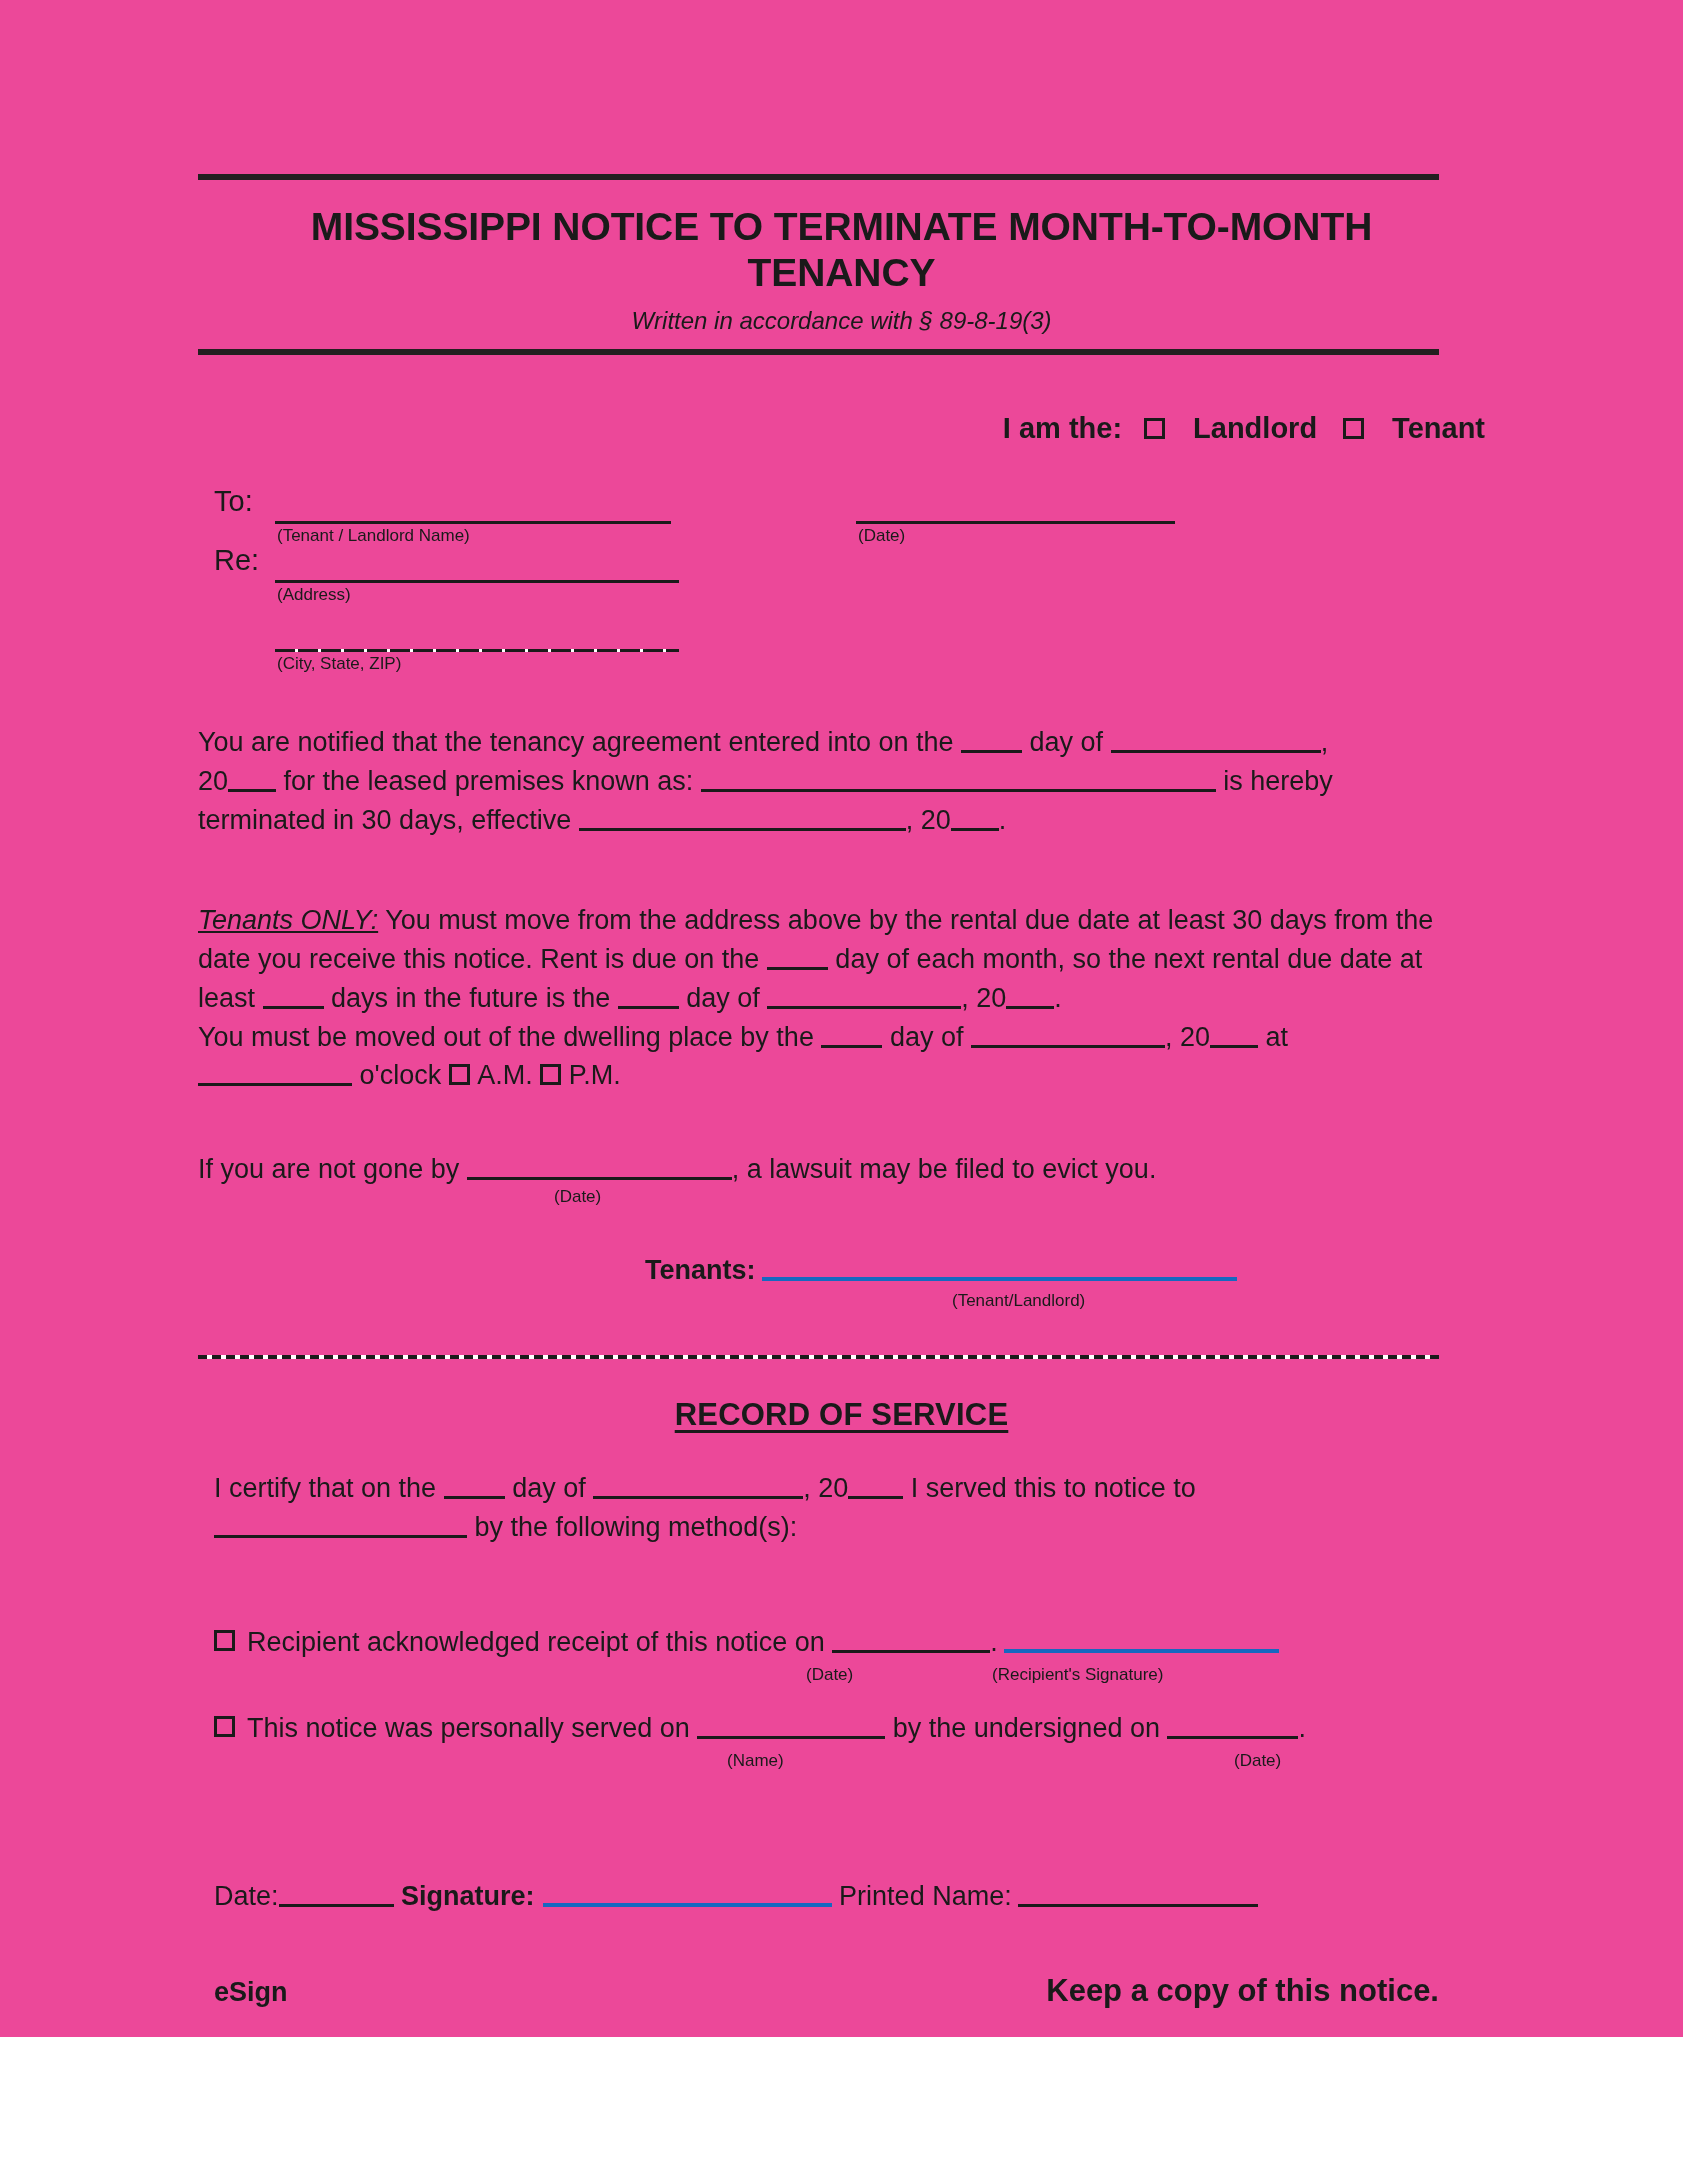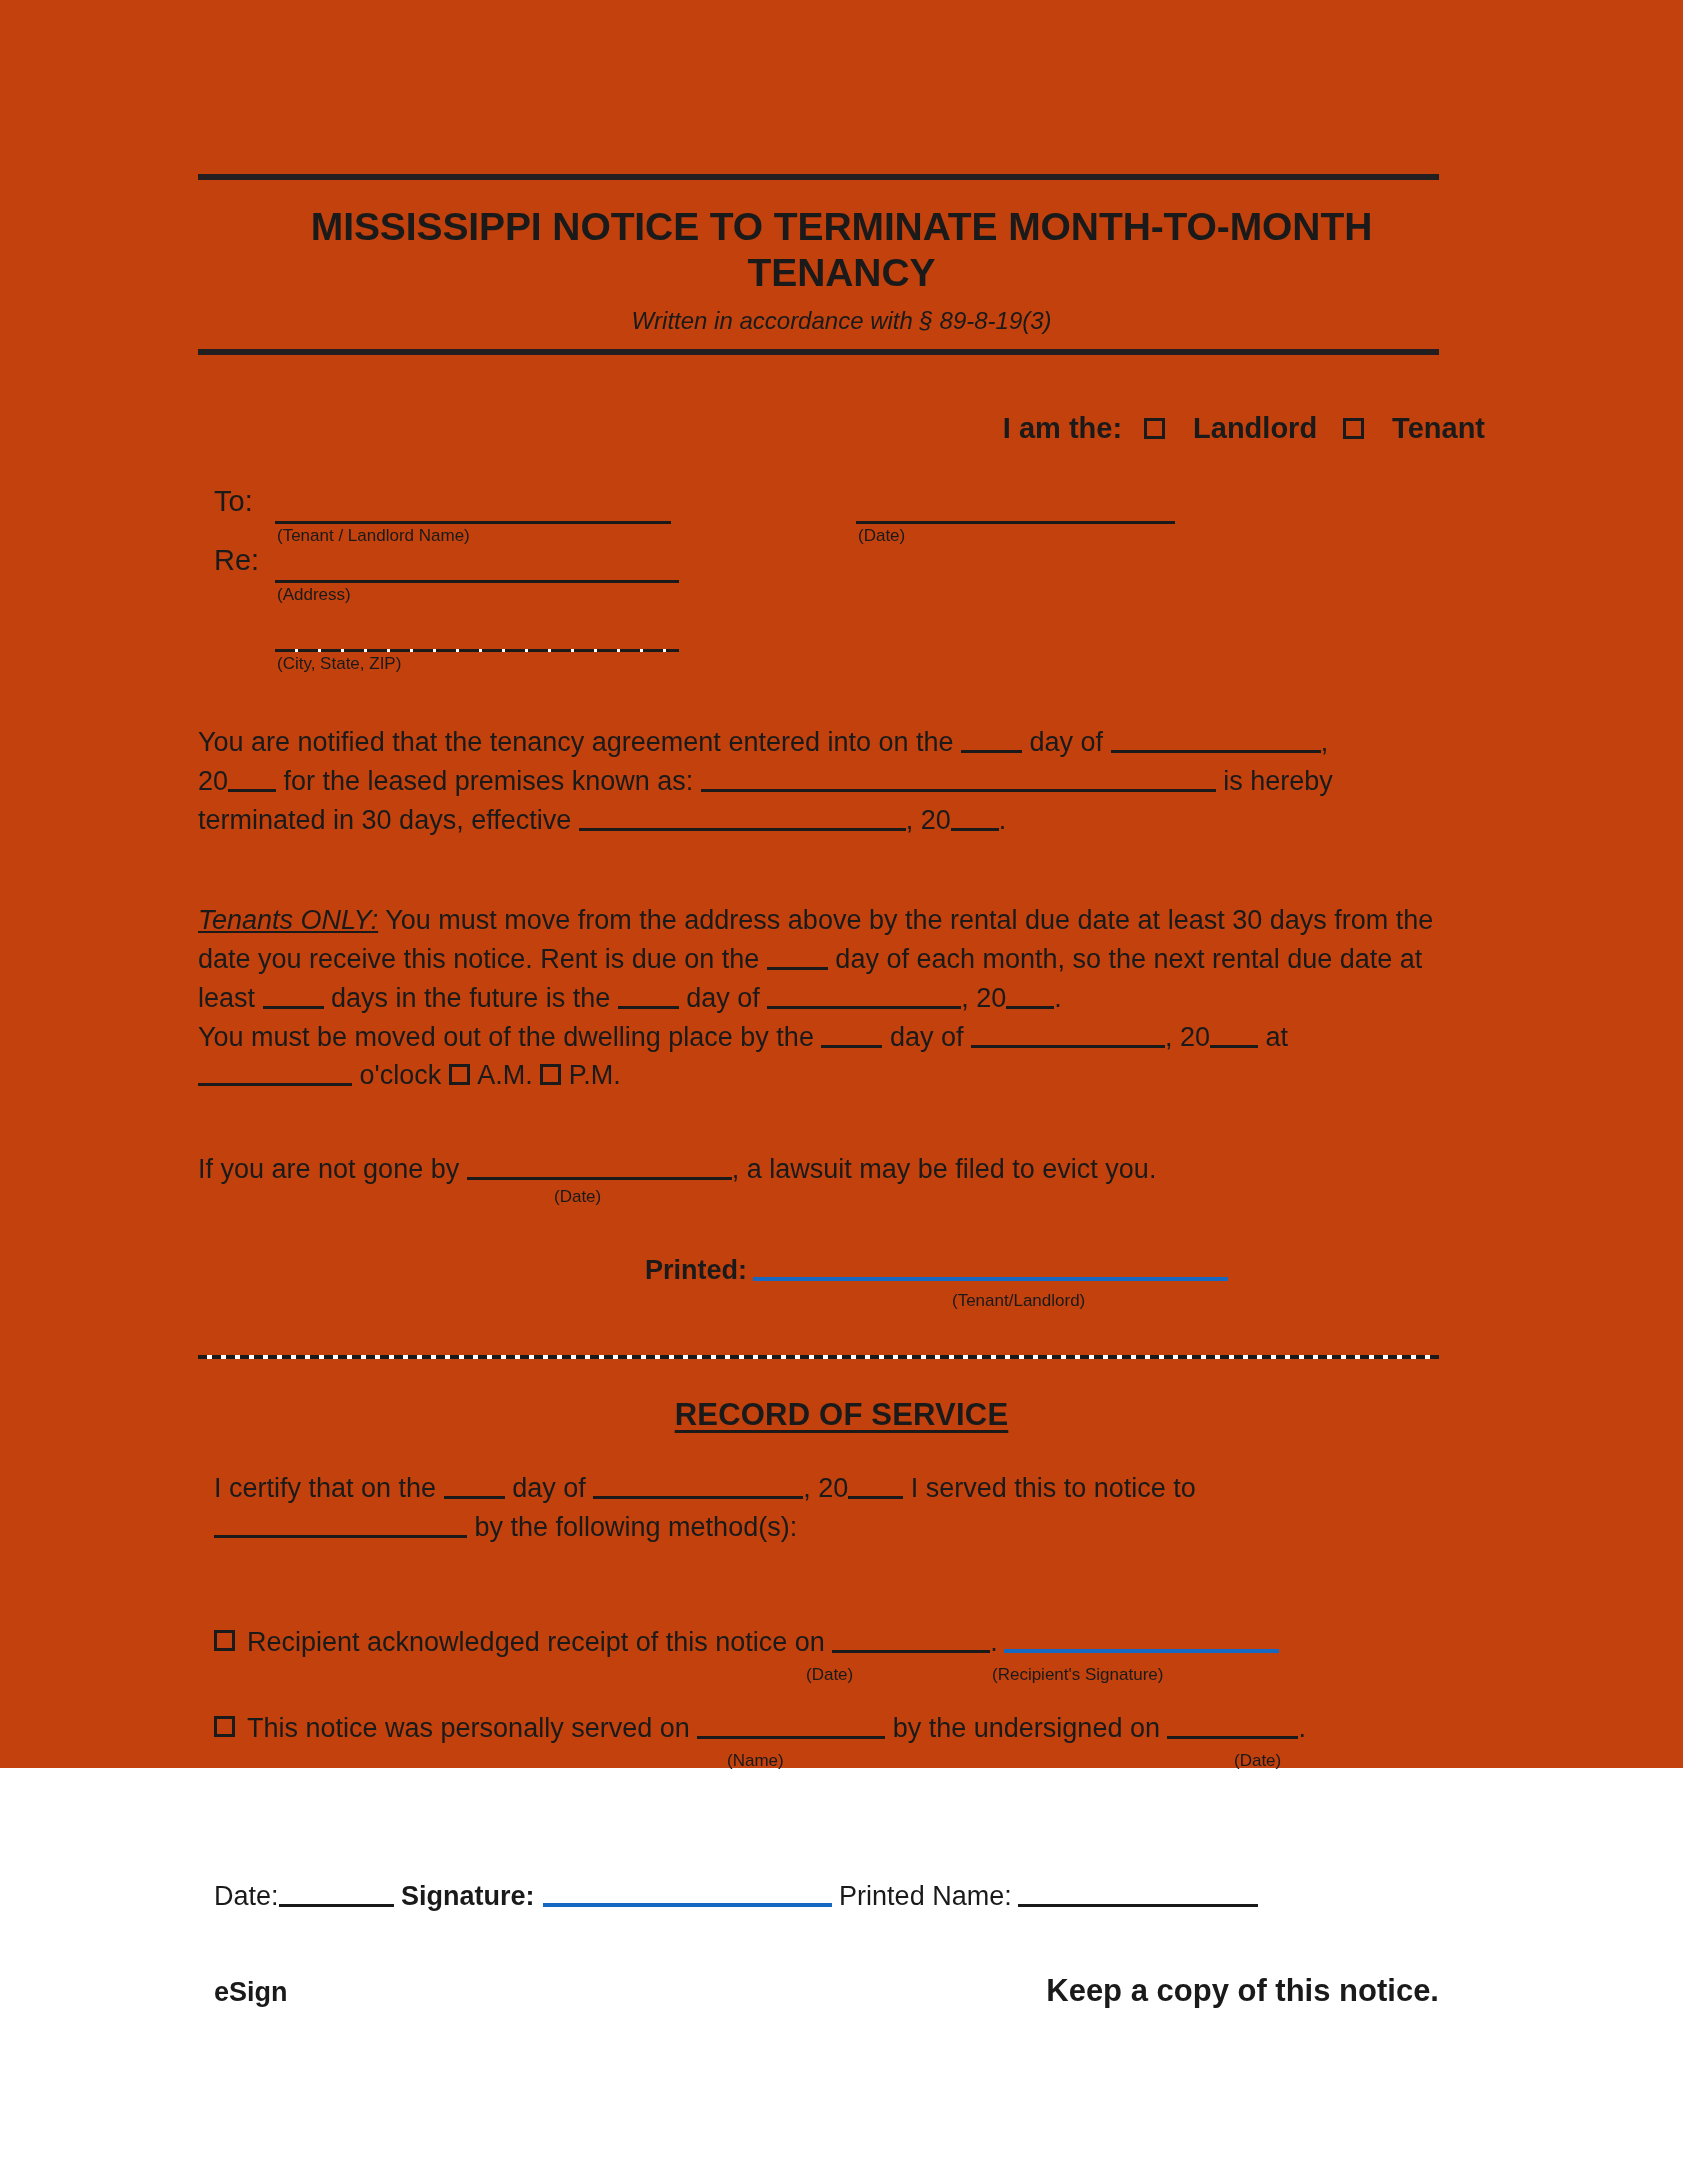--- a/index.html
+++ b/index.html
@@ -11,22 +11,22 @@
   body {
     width: 1683px;
     height: 2178px;
     font-family: "Liberation Sans", sans-serif;
     color: #1a1a1a;
     -webkit-font-smoothing: antialiased;
   }
   .page {
     position: relative;
     width: 1683px;
-    height: 1768px;
-    background: #c2410c;
+    height: 2037px;
+    background: #ec4899;
     box-sizing: border-box;
   }
   .sheet {
     position: absolute;
     left: 198px;
     top: 0;
     width: 1287px;
   }
 
   
@@ -293,21 +293,21 @@
       <br>
       <span class="ul" style="width:154px;"></span><span> o'clock </span><span class="cbx"></span>&nbsp;<span>A.M.</span>&nbsp;<span class="cbx"></span>&nbsp;<span>P.M.</span>
     </div>
 
     <div class="para" style="margin-top:55px; position:relative;">
       <span>If you are not gone by </span><span class="ul" style="width:265px;"></span><span>, a lawsuit may be filed to evict you.</span>
       <div class="caption" style="position:absolute; left:356px; top:38px;">(Date)</div>
     </div>
 
     <div class="signed-row">
-      <span>Printed:</span><span class="ul-blue" style="width:475px; margin-left:6px;"></span>
+      <span>Tenants:</span><span class="ul-blue" style="width:475px; margin-left:6px;"></span>
     </div>
     <div class="signed-cap caption">(Tenant/Landlord)</div>
 
     <div class="dotted-div"></div>
 
     <div class="ros-title">RECORD OF SERVICE</div>
 
     <div class="ros-para" style="margin-left:16px;">
       <span>I certify that on the </span><span class="ul" style="width:61px;"></span><span> day of </span><span class="ul" style="width:210px;"></span><span>, 20</span><span class="ul" style="width:55px;"></span><span> I served this to notice to</span>
       <br>

